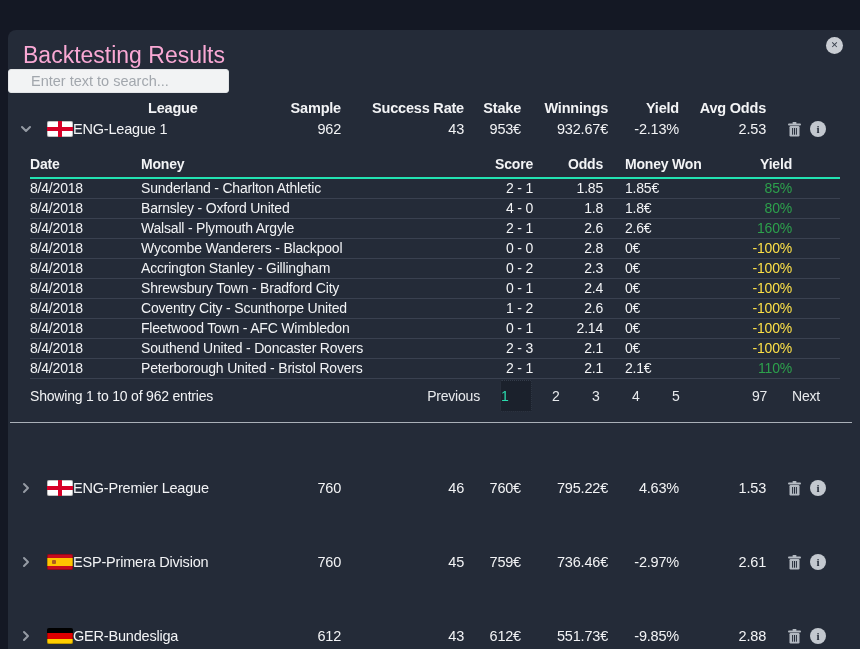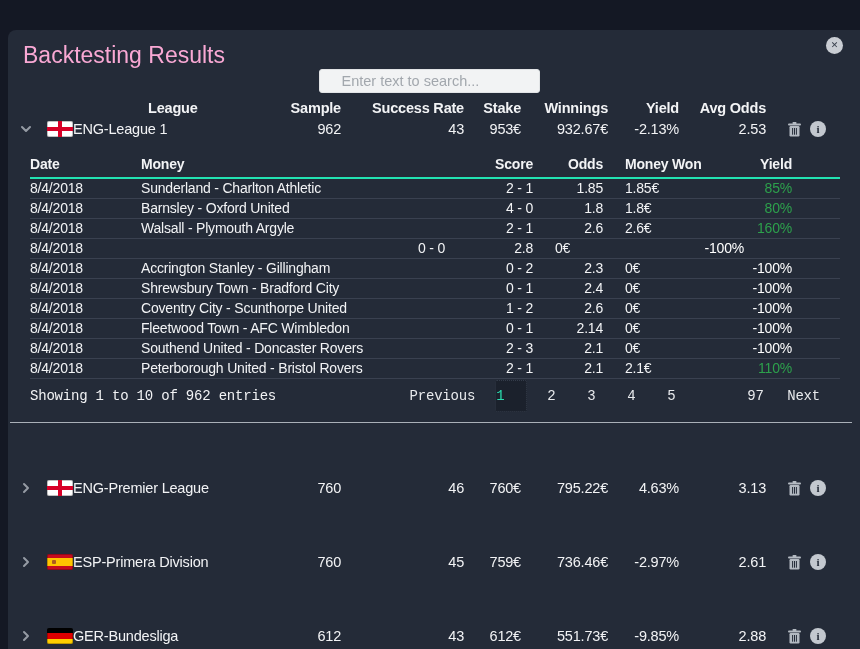--- a/index.html
+++ b/index.html
@@ -23,21 +23,21 @@
   .panel-header { position:relative; height:42px; padding:12px 0 0 15px; }
   .panel-title { font-size:23px; font-weight:400; color:#f9a8d4; letter-spacing:0; }
   .close-btn {
     position:absolute; top:7px; right:17px;
     width:17px; height:17px; border-radius:50%;
     background:#c9cdd3; color:#39404d;
     font-size:9px; font-weight:bold; line-height:17px; text-align:center;
     cursor:pointer;
   }
   
-  .search-row { height:31px; display:flex; justify-content:center; padding-right:10px; }
+  .search-row { height:31px; display:flex; justify-content:flex-start; padding-right:10px; }
   .search-input {
     width:221px; height:24px;
     background:#f2f3f4; border:1px solid #e2e4e6; border-radius:3px;
     font-family:"Liberation Sans",sans-serif; font-size:14.5px; color:#333;
     padding:0 10px 0 22px; outline:none;
   }
   .search-input::placeholder { color:#a2a7ad; }
   
   .league-grid {
     display:grid;
@@ -72,27 +72,26 @@
     display:grid;
     grid-template-columns:111px 1fr 88px 70px 141px 48px;
     padding-right:48px;
     align-items:center;
   }
   .m-head { height:28px; font-weight:bold; font-size:14px; border-bottom:2px solid #22e3b2; }
   .m-row { height:20px; font-size:14px; border-bottom:1px solid #3a4150; }
   .m-money { padding-left:22px; text-align:left; }
   .m-yield { text-align:right; }
   .pos { color:#2da04c; }
-  .neg { color:#ffffff;text-align:right; }
+  .neg { color:#fde047;text-align:right; }
   
   .pagination {
     margin:0 20px 0 22px; height:46px;
     display:flex; align-items:center; justify-content:space-between;
     font-size:14px;
-    font-family:Liberation Mono, monospace;
   }
   .page-controls { display:flex; align-items:center; gap:20px; margin-right:20px; }
   .page-item { min-width:20px; color:#e8eaed; cursor:pointer; }
   .page-item.active {
     min-width:32px; height:32px; line-height:30px;
     background:#1b212c; border:1px dotted #343c4a; border-radius:2px;
     color:#2bdcae;
   }
   .page-spacer { width:20px; }
   
@@ -188,20 +187,21 @@
     <div class="m-grid m-row">
       <div>8/4/2018</div>
       <div>Walsall - Plymouth Argyle</div>
       <div class="num">2 - 1</div>
       <div class="num">2.6</div>
       <div class="m-money">2.6€</div>
       <div class="m-yield pos">160%</div>
     </div>
     <div class="m-grid m-row">
       <div>8/4/2018</div>
+      <div>Wycombe Wanderers - Blackpool</div>
       <div class="num">0 - 0</div>
       <div class="num">2.8</div>
       <div class="m-money">0€</div>
       <div class="m-yield neg">-100%</div>
     </div>
     <div class="m-grid m-row">
       <div>8/4/2018</div>
       <div>Accrington Stanley - Gillingham</div>
       <div class="num">0 - 2</div>
       <div class="num">2.3</div>
@@ -277,21 +277,21 @@
       </div>
       <div class="name-cell">
         <span class="flag flag-england"></span>
         <span>ENG-Premier League</span>
       </div>
       <div class="num">760</div>
       <div class="num">46</div>
       <div class="num">760€</div>
       <div class="num">795.22€</div>
       <div class="num">4.63%</div>
-      <div class="num">3.13</div>
+      <div class="num">1.53</div>
       <div class="icons-cell">
         <button class="icon-btn">
           <svg width="13" height="15" viewBox="0 0 13 15">
             <rect x="1.5" y="4" width="10" height="10.5" rx="1.2" fill="#b4bac2"></rect>
             <rect x="0" y="1.5" width="13" height="2" rx="1" fill="#b4bac2"></rect>
             <rect x="4.5" y="0" width="4" height="2" rx="0.8" fill="#b4bac2"></rect>
             <line x1="4.6" y1="6" x2="4.6" y2="12.7" stroke="#242b38" stroke-width="1"></line>
             <line x1="6.5" y1="6" x2="6.5" y2="12.7" stroke="#242b38" stroke-width="1"></line>
             <line x1="8.4" y1="6" x2="8.4" y2="12.7" stroke="#242b38" stroke-width="1"></line>
           </svg>

